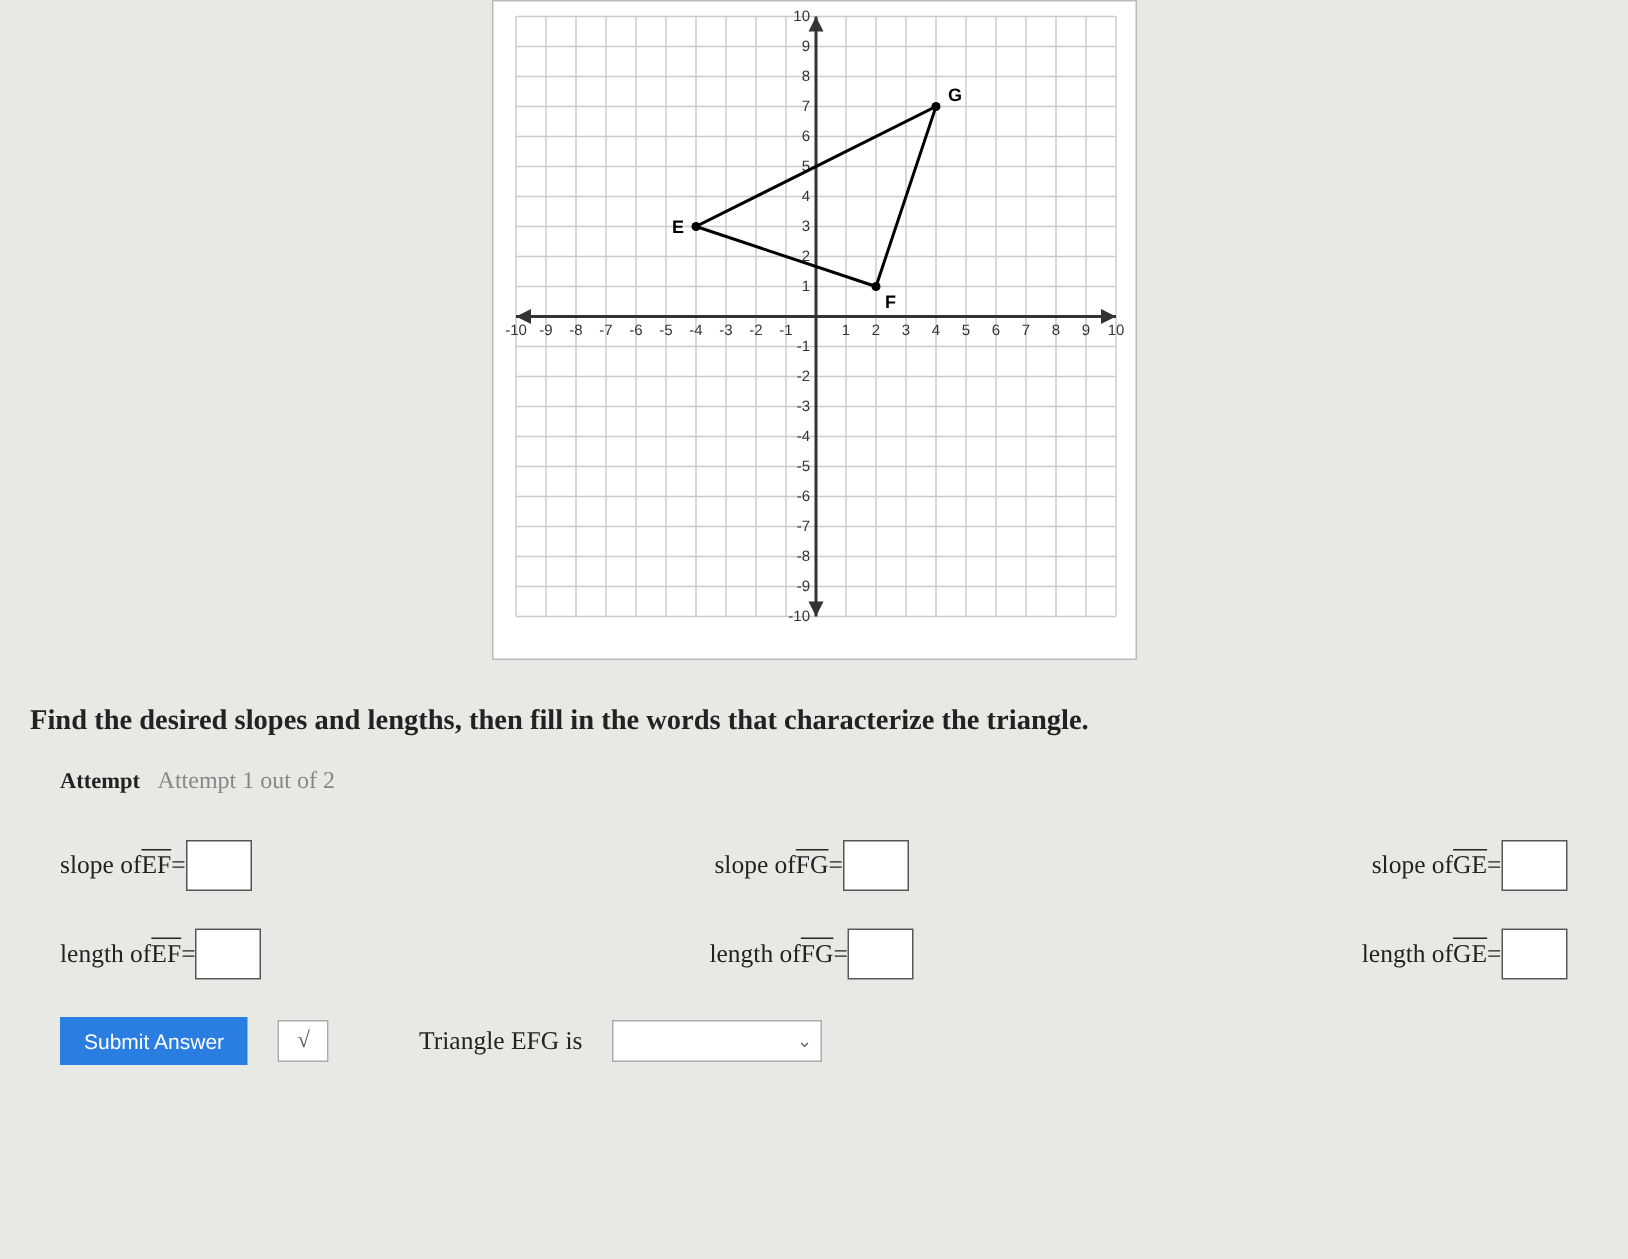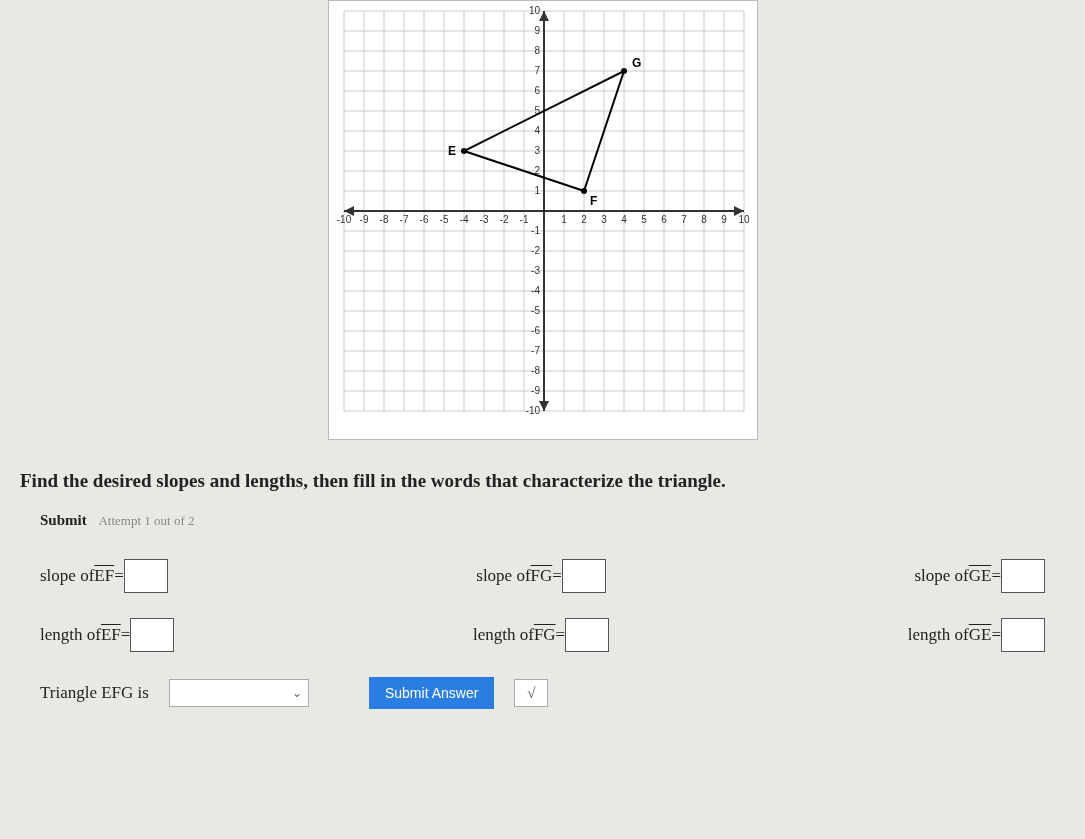--- a/index.html
+++ b/index.html
@@ -31,21 +31,21 @@
     font-weight: bold;
   }
   .answer-section {
     padding: 10px 40px 0 40px;
   }
   .answer-header {
     font-size: 15px;
     margin-bottom: 30px;
   }
   .answer-header .bold { font-weight: bold; }
-  .answer-header .attempt { color: #888; font-size: 13px; margin-left: 8px;}
+  .answer-header .attempt { color: #888; font-size: 16px; margin-left: 8px;}
   .fields-row {
     display: flex;
     justify-content: space-between;
     margin-bottom: 25px;
     font-size: 17px;
   }
   .field-group {
     display: flex;
     align-items: center;
     gap: 0;
@@ -222,21 +222,21 @@
           <text x="303" y="66" class="pt-label">G</text>
         </g>
     </svg>
   </div>
 </div>
 
 <div class="instruction">Find the desired slopes and lengths, then fill in the words that characterize the triangle.</div>
 
 <div class="answer-section">
   <div class="answer-header">
-    <span class="bold">Submit</span>
+    <span class="bold">Attempt</span>
     <span class="attempt">Attempt 1 out of 2</span>
   </div>
 
   <div class="fields-row">
     <div class="field-group">
       <span>slope of </span>
       <span class="overline">EF</span>
       <span> = </span>
       <input class="input-box" style="">
     </div>
@@ -269,28 +269,28 @@
     </div>
     <div class="field-group">
       <span>length of </span>
       <span class="overline">GE</span>
       <span> = </span>
       <input class="input-box" style="">
     </div>
   </div>
 
   <div class="bottom-row">
+    <div class="field-group">
+      <button class="submit-btn">Submit Answer</button>
+      <span style="width:20px"></span>
+      <div class="check-box">
+        <span>√</span>
+      </div>
+    </div>
     <div class="field-group">
       <span>Triangle EFG is</span>
       <span style="width:20px"></span>
       <div class="dropdown">
         <span>⌄</span>
       </div>
     </div>
-    <div class="field-group">
-      <button class="submit-btn">Submit Answer</button>
-      <span style="width:20px"></span>
-      <div class="check-box">
-        <span>√</span>
-      </div>
-    </div>
   </div>
 </div>
 
 </body></html>

